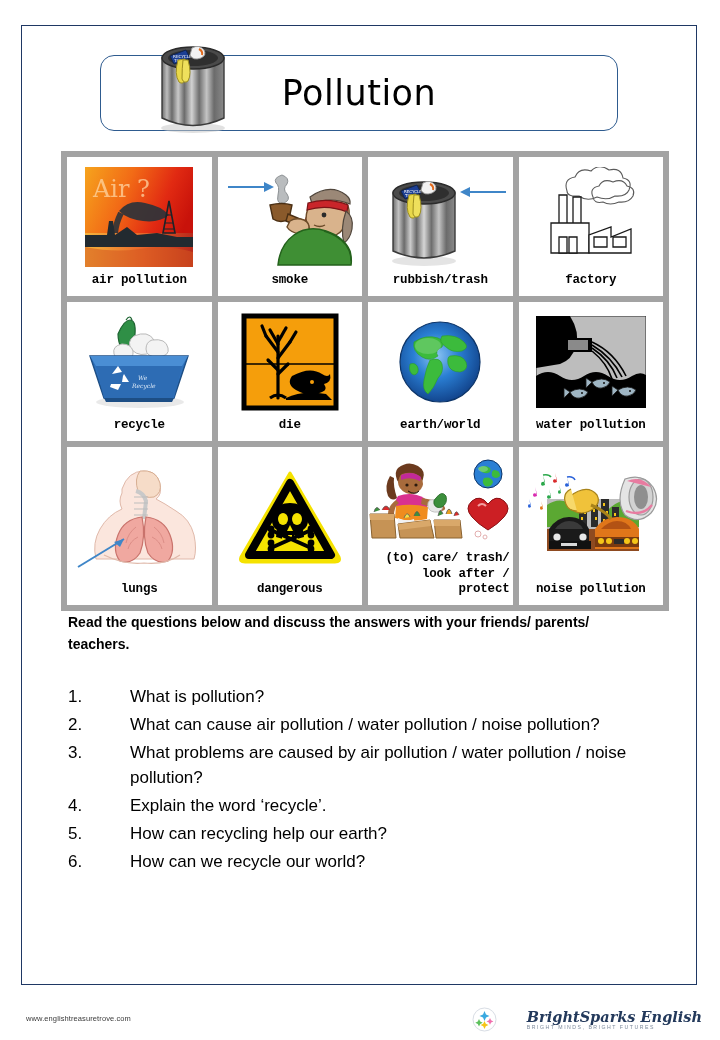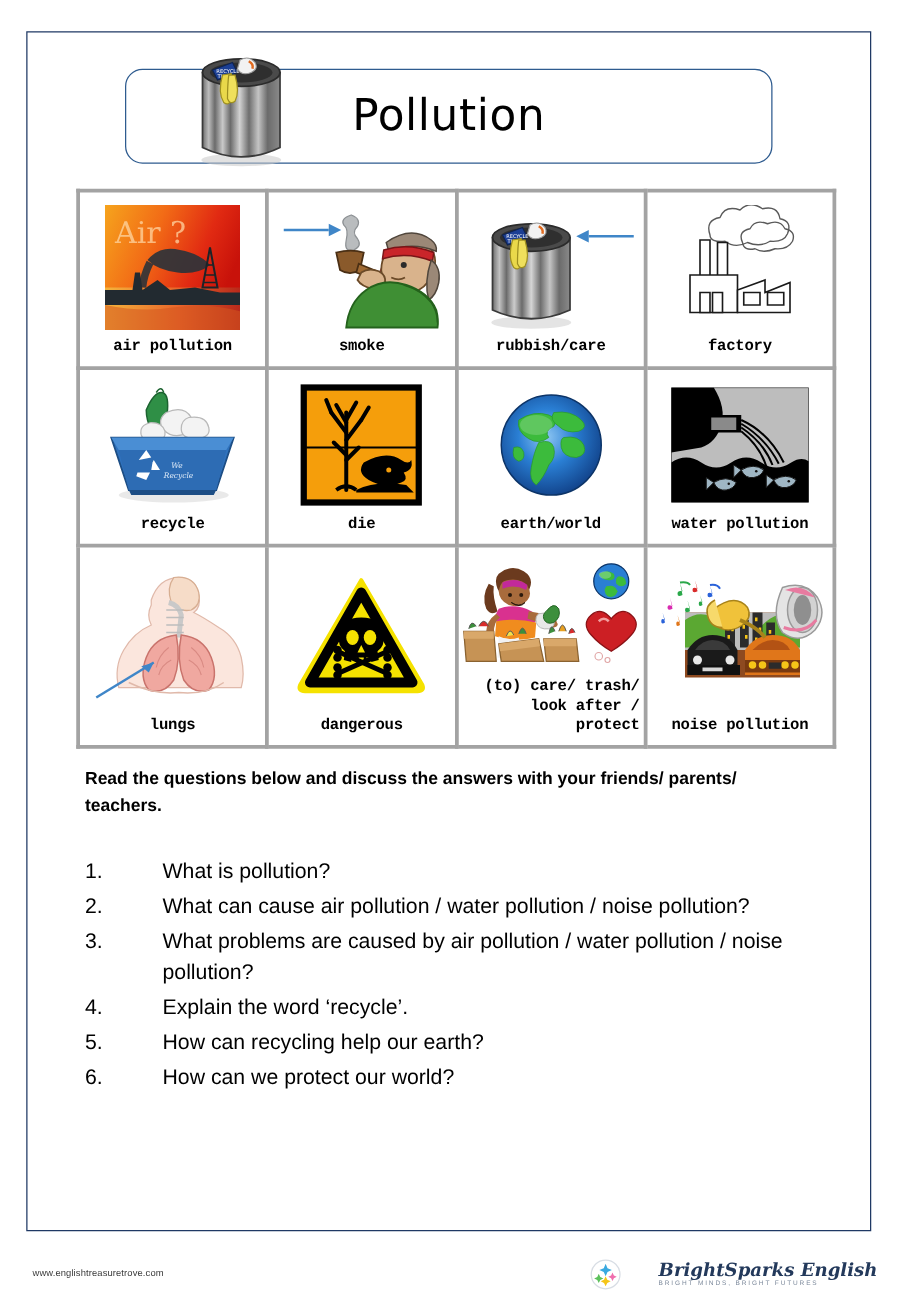--- a/index.html
+++ b/index.html
@@ -64,21 +64,21 @@
   
   .pic-table {
     position: absolute;
     left: 61px;
     top: 151px;
     width: 608px;
     border-collapse: collapse;
     table-layout: fixed;
   }
   .pic-table td {
-    border: 3px solid #a3a3a3;
+    border: 6px solid #a3a3a3;
     padding: 0;
     vertical-align: top;
   }
   .cell {
     height: 139px;
     display: flex;
     flex-direction: column;
     align-items: center;
     justify-content: flex-start;
     box-sizing: border-box;
@@ -298,21 +298,21 @@
             <text x="34" y="26" font-size="4" fill="#fff" font-family="DejaVu Sans, sans-serif">RECYCLE</text>
             <text x="35" y="30" font-size="4" fill="#fff" font-family="DejaVu Sans, sans-serif">THIS</text>
             <path d="M53 16 q7 -4 12 2 q3 5 -3 8 q-8 3 -11 -3 Z" fill="#f2f2f2" stroke="#9a9a9a" stroke-width=".9"></path>
             <path d="M60 17 q4 2 3 6" stroke="#e06a1f" stroke-width="2" fill="none"></path>
             <path d="M39 28 q-4 14 1 22 q4 3 6 -2 q2 -12 0 -21 Z" fill="#e9d84a" stroke="#9e8f20" stroke-width="1"></path>
             <path d="M49 28 q4 14 0 21 q-4 3 -6 -2 q0 -11 1 -19 Z" fill="#efe05c" stroke="#9e8f20" stroke-width="1"></path>
             <path d="M136 25 L100 25" stroke="#3f86c8" stroke-width="2"></path>
             <path d="M100 20 L90 25 L100 30 Z" fill="#3f86c8"></path>
           </svg>
         </div>
-        <div class="caption">rubbish/care</div>
+        <div class="caption">rubbish/trash</div>
       </div>
     </td>
 
     <td>
       <div class="cell">
         <div class="art">
           <svg viewBox="0 0 120 100" width="120" height="100">
             <g fill="none" stroke="#5a5a5a" stroke-width="1.1">
               <path d="M36 24 q-4 -12 8 -14 q4 -10 16 -6 q8 -8 18 -1 q12 -3 14 8 q10 2 6 12 q-3 7 -14 6 q-8 5 -18 1 q-10 5 -18 -1 q-12 1 -12 -5 Z"></path>
               <path d="M62 30 q-4 -9 6 -11 q4 -8 14 -4 q10 -4 14 4 q9 2 6 10 q-4 7 -14 6 q-9 4 -16 0 q-9 2 -10 -5 Z"></path>
@@ -666,21 +666,21 @@
   <div class="qrow">
     <div class="qnum">4.</div>
     <div class="qtext">Explain the word ‘recycle’.</div>
   </div>
   <div class="qrow">
     <div class="qnum">5.</div>
     <div class="qtext">How can recycling help our earth?</div>
   </div>
   <div class="qrow">
     <div class="qnum">6.</div>
-    <div class="qtext">How can we protect our world?</div>
+    <div class="qtext">How can we recycle our world?</div>
   </div>
 </div>
 
 <div class="footer-url">www.englishtreasuretrove.com</div>
 
 <div class="logo">
   <div class="logo-mark">
     <svg viewBox="0 0 50 50" width="25" height="25">
       <circle cx="25" cy="25" r="23" fill="#fff" stroke="#d8dde4" stroke-width="2"></circle>
       <g>

